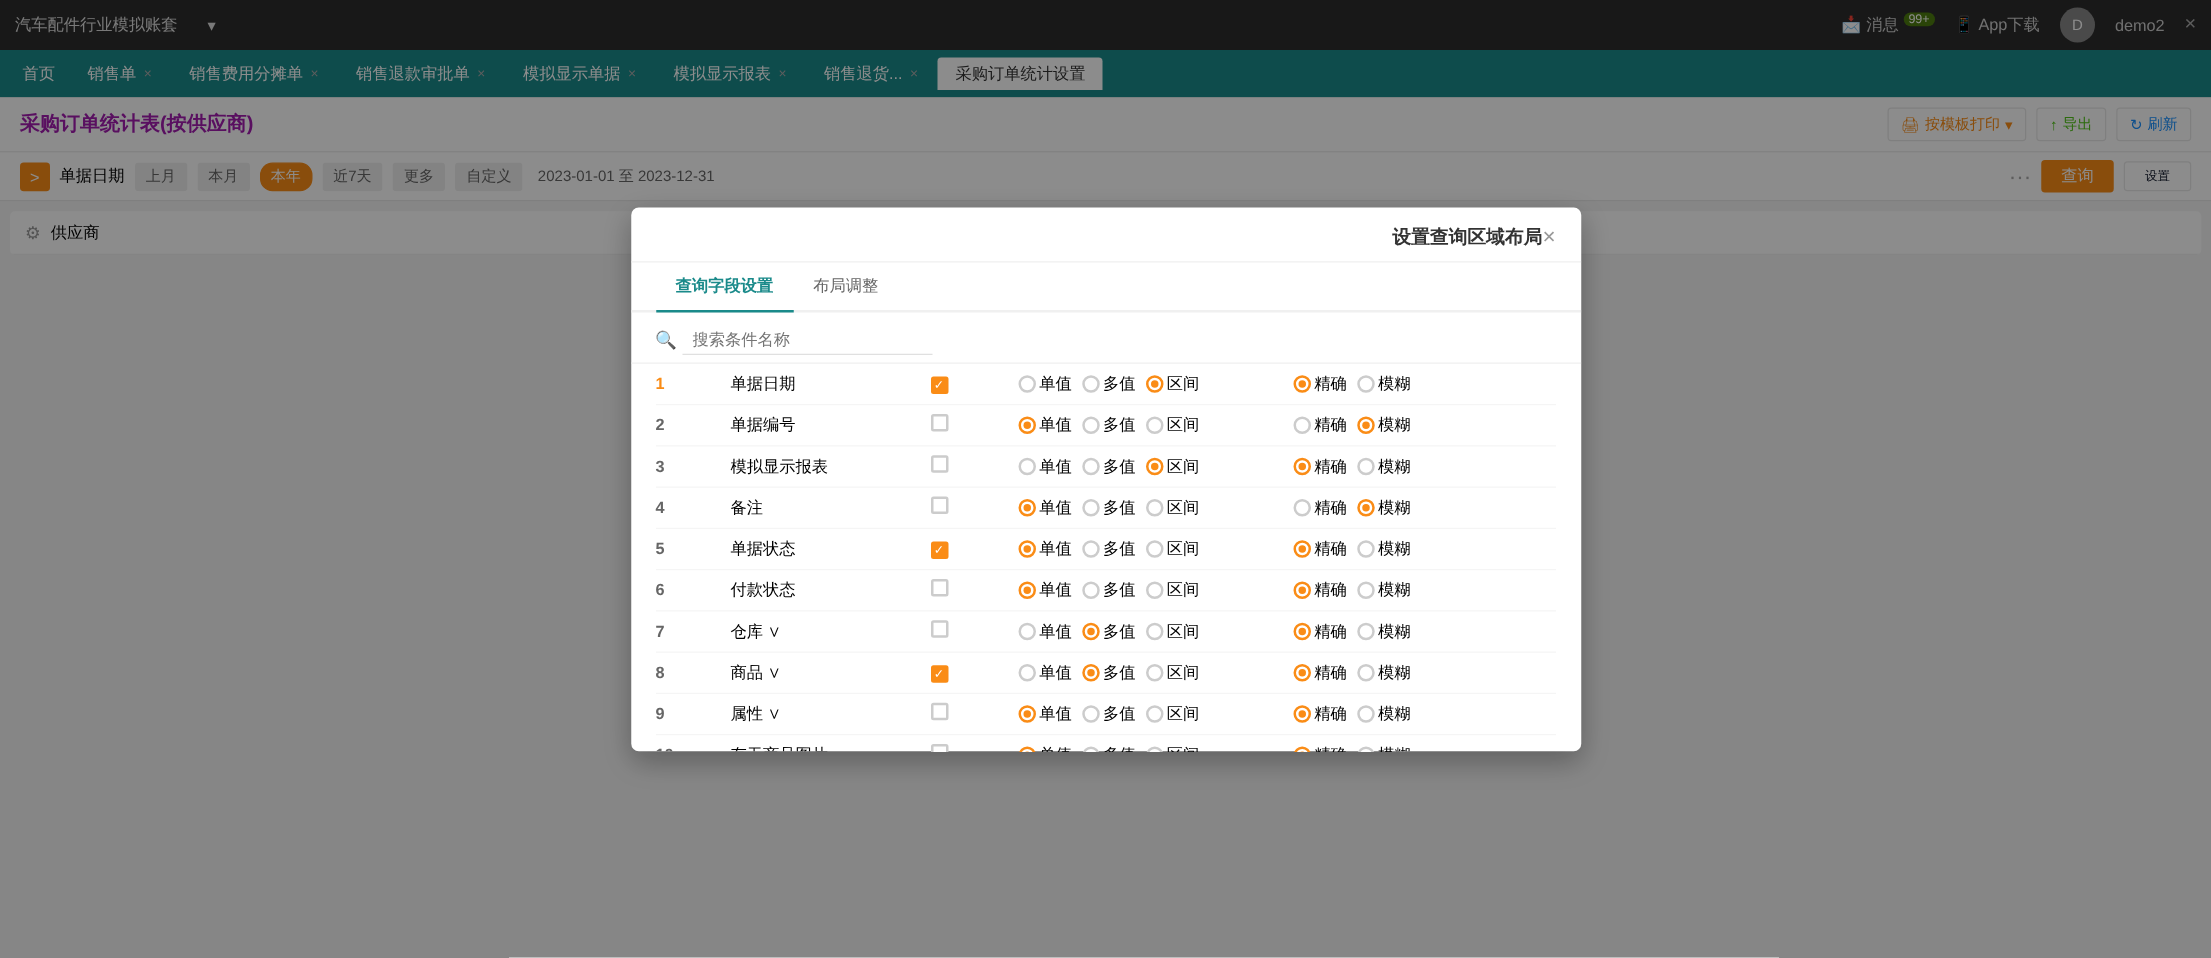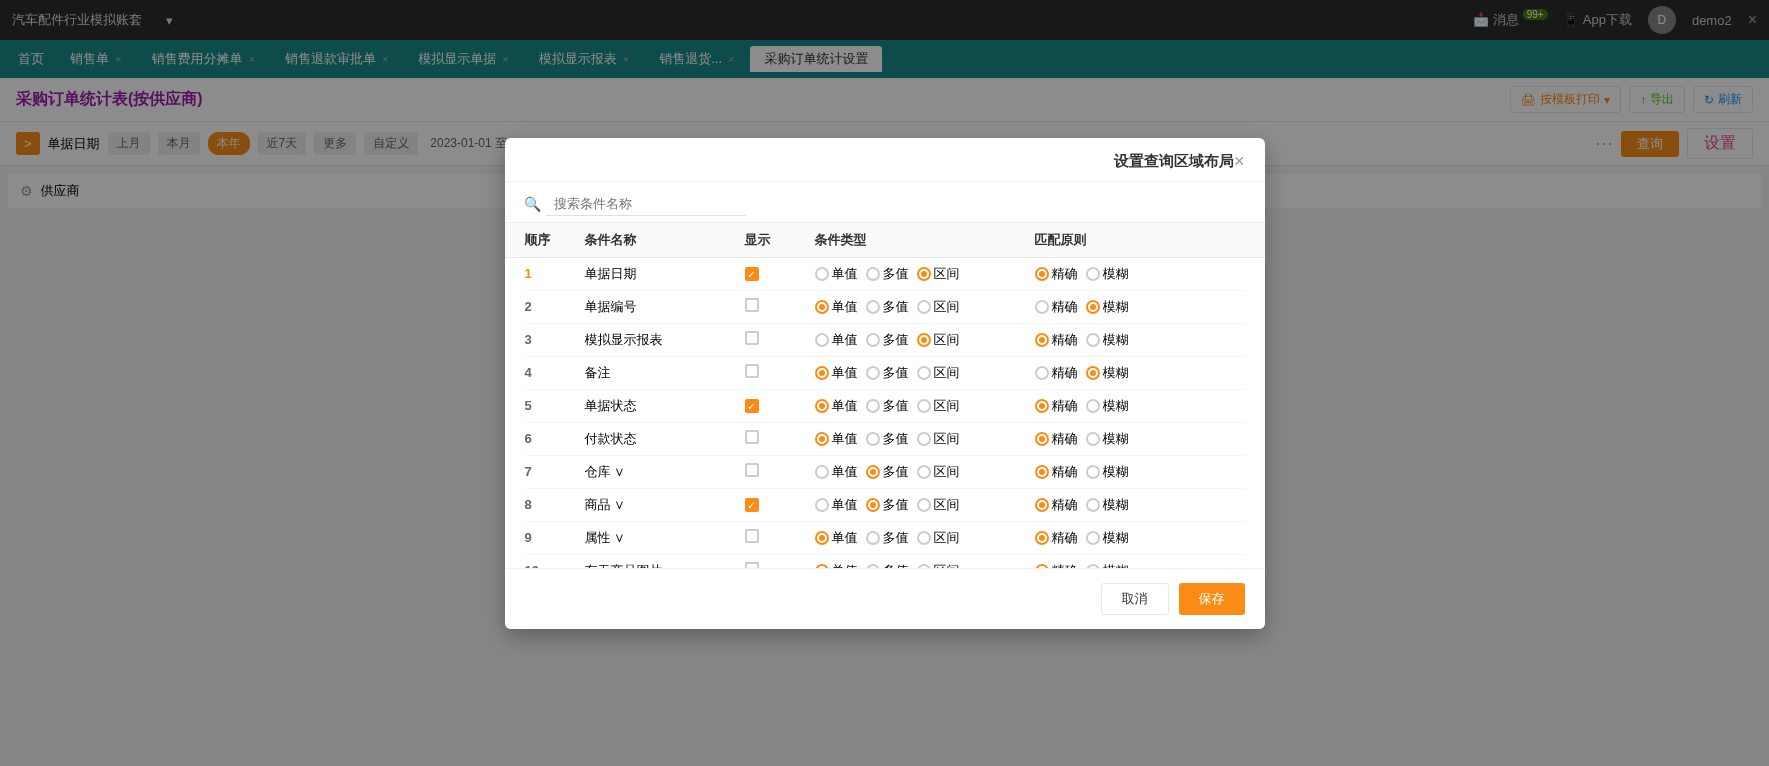--- a/index.html
+++ b/index.html
@@ -76,21 +76,21 @@
       padding: 6px 16px;
       display: flex;
       align-items: center;
       gap: 8px;
       border-bottom: 1px solid #e8e8e8;
     }
     .filter-toggle { background: #fa8c16; color: #fff; border: none; padding: 4px 8px; border-radius: 3px; cursor: pointer; font-size: 13px; }
     .filter-date-btn { padding: 2px 8px; border-radius: 3px; cursor: pointer; font-size: 12px; color: #666; border: 1px solid transparent; }
     .filter-date-btn.active { background: #fa8c16; color: #fff; border-color: #fa8c16; border-radius: 10px; }
     .btn-query { background: #fa8c16; color: #fff; border: none; padding: 4px 16px; border-radius: 3px; cursor: pointer; font-size: 13px; margin-left: auto; }
-    .btn-settings { background: #fff; color: #ec4899; border: 1px solid #e8e8e8; padding: 4px 16px; border-radius: 3px; cursor: pointer; font-size: 16px; }
+    .btn-settings { background: #fff; color: #0f172a; border: 1px solid #e8e8e8; padding: 4px 16px; border-radius: 3px; cursor: pointer; font-size: 10px; }
 
     
     .table-area {
       background: #fff;
       margin: 8px;
       border-radius: 4px;
       overflow: hidden;
     }
     .table-header {
       display: flex;
@@ -340,33 +340,34 @@
 </div>
 
 <div class="modal-backdrop">
   <div class="modal">
 
     <div class="modal-header">
       <span class="modal-title">设置查询区域布局</span>
       <span class="modal-close">×</span>
     </div>
 
+    <div class="modal-tabs">
+      <div class="modal-tab active">
+        <span>查询字段设置</span>
+      </div>
+      <div class="modal-tab">
+        <span>布局调整</span>
+      </div>
+    </div>
 
     <div class="modal-search">
       <span class="modal-search-icon">🔍</span>
       <input class="modal-search-input" type="text" placeholder="搜索条件名称" style="">
     </div>
 
-    <div class="modal-table-header">
-      <div>顺序</div>
-      <div>条件名称</div>
-      <div>显示</div>
-      <div>条件类型</div>
-      <div>匹配原则</div>
-    </div>
 
     <div class="modal-table-body" id="modal-rows">
     <div class="modal-table-row">
           <div class="row-num">1</div>
           <div>单据日期</div>
           <div><span class="checkbox-box checked">✓</span></div>
           <div class="radio-group">
             <span class="radio-item">
               <span class="radio-circle"></span>
               <span>单值</span>
@@ -647,18 +648,14 @@
               <span>精确</span>
             </span>
             <span class="radio-item">
               <span class="radio-circle"></span>
               <span>模糊</span>
             </span>
           </div>
         </div>
       </div>
 
-    <div class="modal-footer">
-      <button class="btn-cancel">取消</button>
-      <button class="btn-save">保存</button>
-    </div>
   </div>
 </div>
 
 </body></html>

